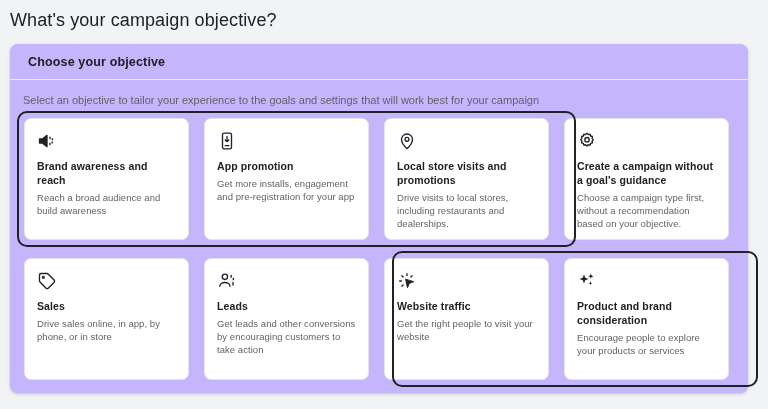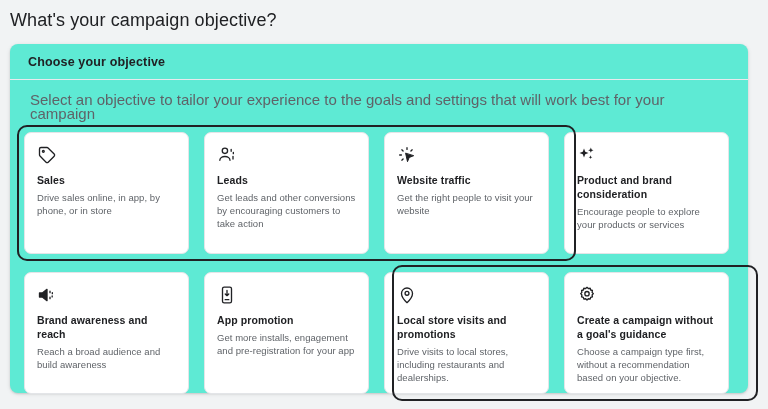--- a/index.html
+++ b/index.html
@@ -27,43 +27,43 @@
     font-weight: 400;
   }
 
   
   .panel {
     position: absolute;
     left: 10px;
     top: 44px;
     width: 738px;
     height: 349px;
-    background: #5eead4;
+    background: #c4b5fd;
     border-radius: 8px;
     box-shadow: 0 1px 2px rgba(60,64,67,0.18), 0 1px 4px rgba(60,64,67,0.10);
     box-sizing: border-box;
   }
   .panel-header {
     height: 36px;
     display: flex;
     align-items: center;
     padding: 0 18px;
     border-bottom: 1px solid #e8eaed;
     box-sizing: border-box;
   }
   .panel-header-title {
     font-size: 12.5px;
     font-weight: 700;
     color: #202124;
     letter-spacing: 0.15px;
   }
 
   .panel-subtitle {
-    padding: 13px 18px 0 20px;
-    font-size: 15px;
+    padding: 13px 18px 0 13px;
+    font-size: 11px;
     color: #5f6368;
     line-height: 14px;
   }
 
   
   .grid {
     position: relative;
     margin: 11px 14px 0 14px;
   }
   .row {
@@ -151,20 +151,69 @@
   <div class="grid">
 
     <div class="ring ring-top"></div>
     <div class="ring ring-bottom"></div>
 
     <div class="row">
 
       <div class="card">
         <span class="card-icon">
           <svg width="20" height="20" viewBox="0 0 24 24" fill="none" stroke="currentColor" stroke-width="1.6" stroke-linecap="round" stroke-linejoin="round">
+            <path d="M3 9.6v4.8h3.4L12 18.8V5.2L6.4 9.6Z" fill="currentColor"></path>
+            <path d="M15.6 7.4v1.8M18.4 9.2v1.2M15.6 14.6v1.8M18.2 13.2v1.1"></path>
+          </svg>
+        </span>
+        <div class="card-title">Brand awareness and reach</div>
+        <div class="card-desc">Reach a broad audience and build awareness</div>
+      </div>
+
+      <div class="card">
+        <span class="card-icon">
+          <svg width="20" height="20" viewBox="0 0 24 24" fill="none" stroke="currentColor" stroke-width="1.6" stroke-linecap="round" stroke-linejoin="round">
+            <rect x="6.6" y="2.6" width="10.8" height="18.8" rx="2"></rect>
+            <path d="M12 6.6v6.2M12 12.8l-2.1-2.1M12 12.8l2.1-2.1"></path>
+            <path d="M9.8 17.6h4.4"></path>
+          </svg>
+        </span>
+        <div class="card-title">App promotion</div>
+        <div class="card-desc">Get more installs, engagement and pre-registration for your app</div>
+      </div>
+
+      <div class="card">
+        <span class="card-icon">
+          <svg width="20" height="20" viewBox="0 0 24 24" fill="none" stroke="currentColor" stroke-width="1.6" stroke-linecap="round" stroke-linejoin="round">
+            <path d="M12 21.2s6.6-6.1 6.6-11A6.6 6.6 0 0 0 5.4 10.2c0 4.9 6.6 11 6.6 11Z"></path>
+            <circle cx="12" cy="10" r="2.3"></circle>
+          </svg>
+        </span>
+        <div class="card-title">Local store visits and promotions</div>
+        <div class="card-desc">Drive visits to local stores, including restaurants and dealerships.</div>
+      </div>
+
+      <div class="card">
+        <span class="card-icon">
+          <svg width="20" height="20" viewBox="0 0 24 24" fill="none" stroke="currentColor" stroke-width="1.6" stroke-linecap="round" stroke-linejoin="round">
+            <path d="M12 2.8l1.6 1.5 2.2-.4.6 2.1 2.1.6-.4 2.2 1.5 1.6-1.5 1.6.4 2.2-2.1.6-.6 2.1-2.2-.4L12 18.0l-1.6-1.5-2.2.4-.6-2.1-2.1-.6.4-2.2L4.4 10.4l1.5-1.6-.4-2.2 2.1-.6.6-2.1 2.2.4Z"></path>
+            <circle cx="12" cy="10.4" r="2.6"></circle>
+          </svg>
+        </span>
+        <div class="card-title">Create a campaign without a goal's guidance</div>
+        <div class="card-desc">Choose a campaign type first, without a recommendation based on your objective.</div>
+      </div>
+
+    </div>
+
+    <div class="row">
+
+      <div class="card">
+        <span class="card-icon">
+          <svg width="20" height="20" viewBox="0 0 24 24" fill="none" stroke="currentColor" stroke-width="1.6" stroke-linecap="round" stroke-linejoin="round">
             <path d="M20.6 13.4 13.4 20.6a1.8 1.8 0 0 1-2.5 0l-7.3-7.3A1.8 1.8 0 0 1 3 12V4.8A1.8 1.8 0 0 1 4.8 3H12c.48 0 .94.19 1.28.53l7.32 7.32a1.8 1.8 0 0 1 0 2.55Z"></path>
             <circle cx="7.6" cy="7.6" r="1.1"></circle>
           </svg>
         </span>
         <div class="card-title">Sales</div>
         <div class="card-desc">Drive sales online, in app, by phone, or in store</div>
       </div>
 
       <div class="card">
         <span class="card-icon">
@@ -196,63 +245,14 @@
             <path d="M16.6 3 17.5 5.3 19.8 6.2 17.5 7.1 16.6 9.4 15.7 7.1 13.4 6.2 15.7 5.3Z"></path>
             <path d="M16.2 12.4 16.8 14 18.4 14.6 16.8 15.2 16.2 16.8 15.6 15.2 14 14.6 15.6 14Z"></path>
           </svg>
         </span>
         <div class="card-title">Product and brand consideration</div>
         <div class="card-desc">Encourage people to explore your products or services</div>
       </div>
 
     </div>
 
-    <div class="row">
-
-      <div class="card">
-        <span class="card-icon">
-          <svg width="20" height="20" viewBox="0 0 24 24" fill="none" stroke="currentColor" stroke-width="1.6" stroke-linecap="round" stroke-linejoin="round">
-            <path d="M3 9.6v4.8h3.4L12 18.8V5.2L6.4 9.6Z" fill="currentColor"></path>
-            <path d="M15.6 7.4v1.8M18.4 9.2v1.2M15.6 14.6v1.8M18.2 13.2v1.1"></path>
-          </svg>
-        </span>
-        <div class="card-title">Brand awareness and reach</div>
-        <div class="card-desc">Reach a broad audience and build awareness</div>
-      </div>
-
-      <div class="card">
-        <span class="card-icon">
-          <svg width="20" height="20" viewBox="0 0 24 24" fill="none" stroke="currentColor" stroke-width="1.6" stroke-linecap="round" stroke-linejoin="round">
-            <rect x="6.6" y="2.6" width="10.8" height="18.8" rx="2"></rect>
-            <path d="M12 6.6v6.2M12 12.8l-2.1-2.1M12 12.8l2.1-2.1"></path>
-            <path d="M9.8 17.6h4.4"></path>
-          </svg>
-        </span>
-        <div class="card-title">App promotion</div>
-        <div class="card-desc">Get more installs, engagement and pre-registration for your app</div>
-      </div>
-
-      <div class="card">
-        <span class="card-icon">
-          <svg width="20" height="20" viewBox="0 0 24 24" fill="none" stroke="currentColor" stroke-width="1.6" stroke-linecap="round" stroke-linejoin="round">
-            <path d="M12 21.2s6.6-6.1 6.6-11A6.6 6.6 0 0 0 5.4 10.2c0 4.9 6.6 11 6.6 11Z"></path>
-            <circle cx="12" cy="10" r="2.3"></circle>
-          </svg>
-        </span>
-        <div class="card-title">Local store visits and promotions</div>
-        <div class="card-desc">Drive visits to local stores, including restaurants and dealerships.</div>
-      </div>
-
-      <div class="card">
-        <span class="card-icon">
-          <svg width="20" height="20" viewBox="0 0 24 24" fill="none" stroke="currentColor" stroke-width="1.6" stroke-linecap="round" stroke-linejoin="round">
-            <path d="M12 2.8l1.6 1.5 2.2-.4.6 2.1 2.1.6-.4 2.2 1.5 1.6-1.5 1.6.4 2.2-2.1.6-.6 2.1-2.2-.4L12 18.0l-1.6-1.5-2.2.4-.6-2.1-2.1-.6.4-2.2L4.4 10.4l1.5-1.6-.4-2.2 2.1-.6.6-2.1 2.2.4Z"></path>
-            <circle cx="12" cy="10.4" r="2.6"></circle>
-          </svg>
-        </span>
-        <div class="card-title">Create a campaign without a goal's guidance</div>
-        <div class="card-desc">Choose a campaign type first, without a recommendation based on your objective.</div>
-      </div>
-
-    </div>
-
   </div>
 </div>
 
 </body></html>

